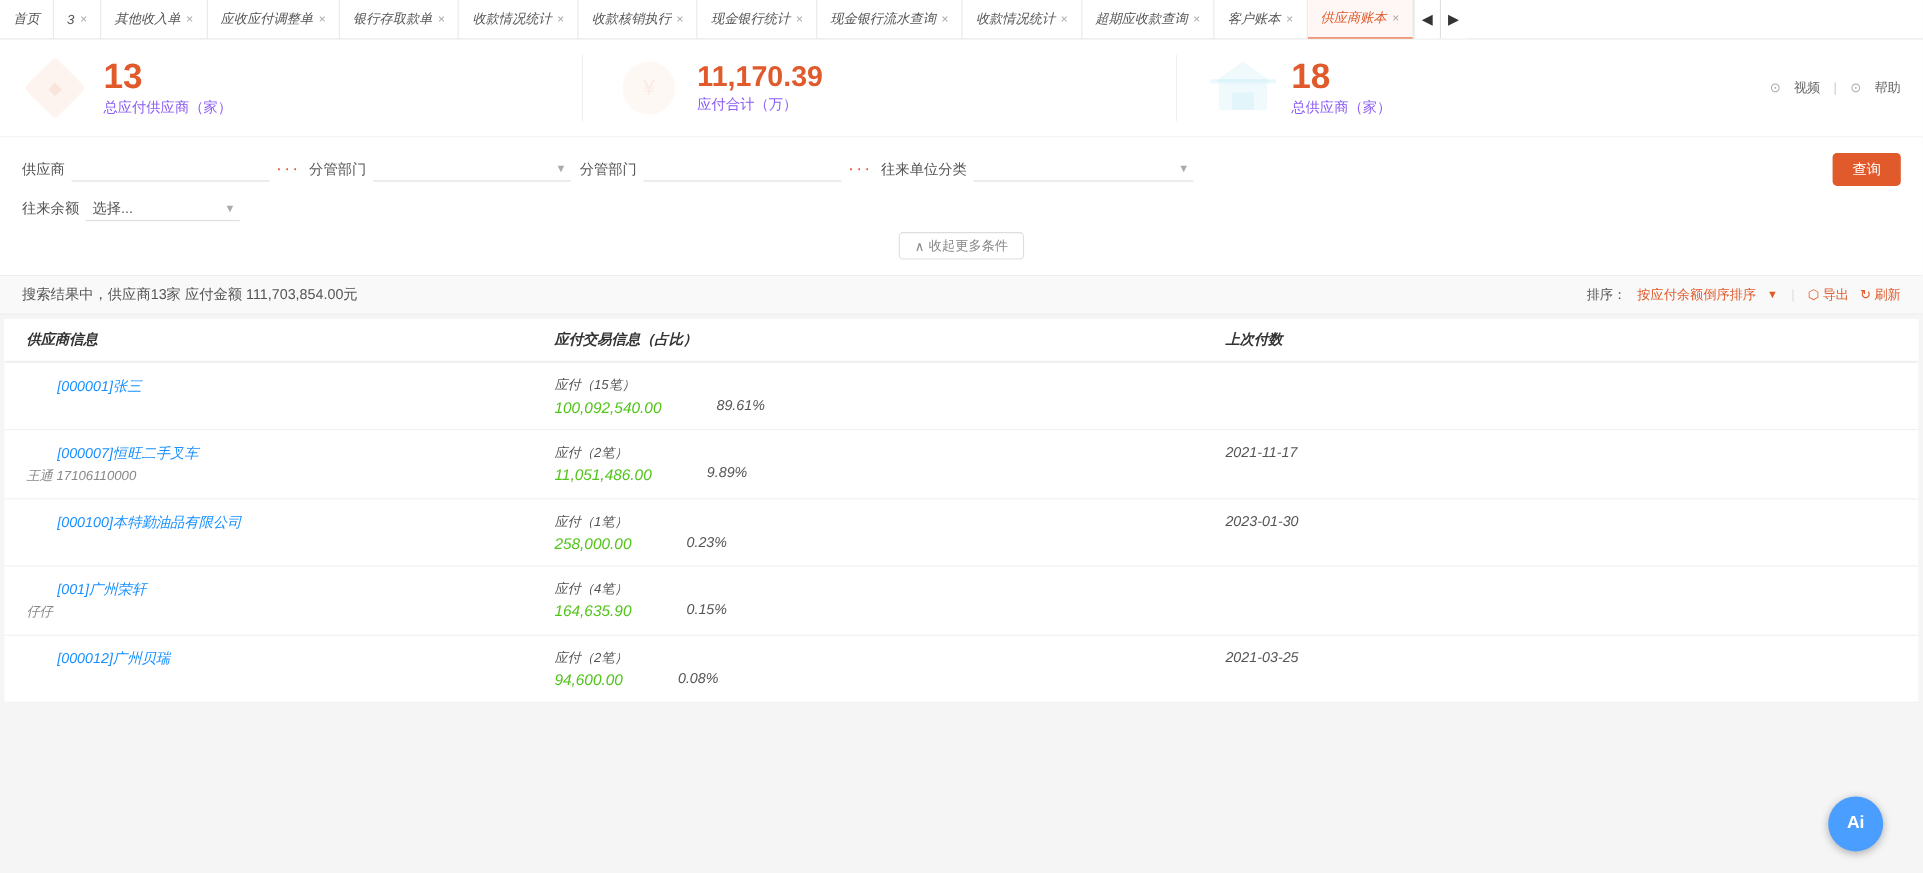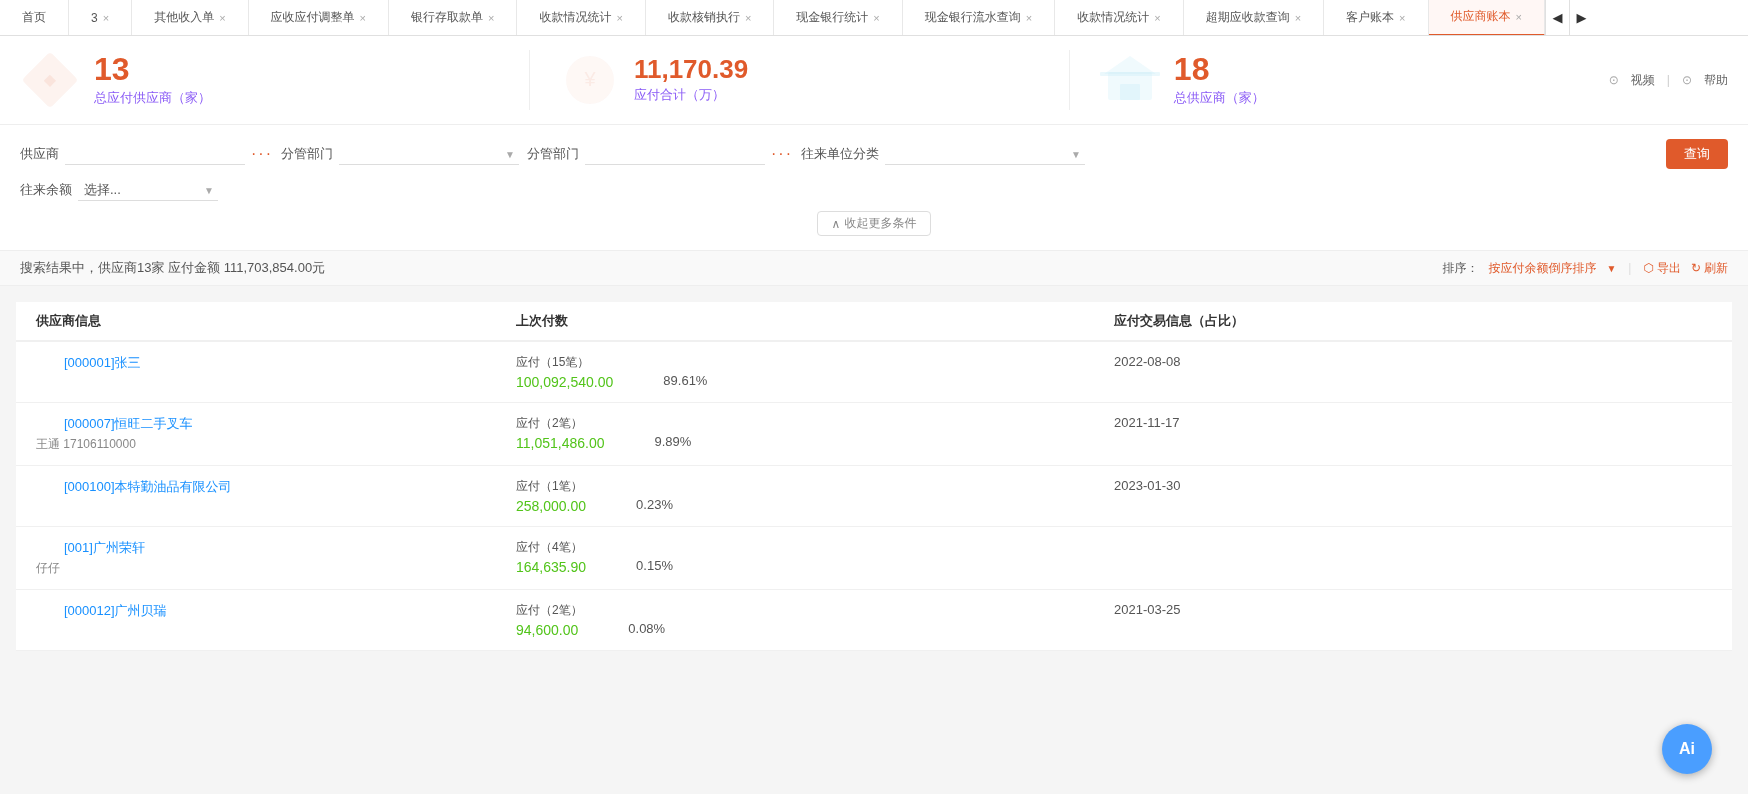--- a/index.html
+++ b/index.html
@@ -4,23 +4,24 @@
   <style>
     * { box-sizing: border-box; margin: 0; padding: 0; }
     body { font-family: 'Microsoft YaHei', Arial, sans-serif; font-size: 13px; background: #f5f5f5; color: #333; overflow-x: hidden; }
 
     
     .top-nav {
       display: flex; align-items: center; background: #fff; border-bottom: 1px solid #e0e0e0;
       height: 36px; overflow: hidden; white-space: nowrap;
     }
     .nav-tab {
-      display: inline-flex; align-items: center; padding: 0 22px; height: 36px;
+      display: inline-flex; align-items: center; padding: 0 12px; height: 36px;
       border-right: 1px solid #e8e8e8; cursor: pointer; font-size: 12px; color: #555;
       flex-shrink: 0;
+      font-style: italic;
     }
     .nav-tab.active { background: #fff7f5; color: #e05a2b; border-bottom: 2px solid #e05a2b; }
     .nav-tab .close-x { margin-left: 5px; color: #aaa; font-size: 11px; cursor: pointer; }
     .nav-arrow { width: 24px; height: 36px; display: flex; align-items: center; justify-content: center; cursor: pointer; background: #fff; border-left: 1px solid #e0e0e0; flex-shrink: 0; }
 
     
     .stats-bar {
       display: flex; background: #fff; padding: 14px 20px; border-bottom: 1px solid #eee; align-items: center;
     }
     .stat-card {
@@ -67,21 +68,21 @@
     .result-bar {
       background: #f9f9f9; border-bottom: 1px solid #eee; padding: 8px 20px;
       display: flex; align-items: center; font-size: 13px; color: #555;
     }
     .result-bar .right { margin-left: auto; display: flex; align-items: center; gap: 10px; font-size: 12px; color: #555; }
     .sort-label { color: #555; }
     .sort-value { color: #e05a2b; cursor: pointer; }
     .action-btn { color: #e05a2b; cursor: pointer; display: flex; align-items: center; gap: 3px; }
 
     
-    .table-container { background: #fff; margin: 16px; }
+    .table-container { background: #fff; margin: 4px; font-style: italic; }
     .table-header {
       display: grid; grid-template-columns: 480px 1fr 1fr;
       border-bottom: 2px solid #f0f0f0; padding: 10px 20px;
       background: #fff;
     }
     .th { font-size: 13px; color: #333; font-weight: 600; }
     .table-row {
       display: grid; grid-template-columns: 480px 1fr 1fr;
       border-bottom: 1px solid #f0f0f0; padding: 12px 20px; align-items: start;
     }
@@ -271,38 +272,35 @@
     <span class="action-btn">
       <span>↻</span>
       <span>刷新</span>
     </span>
   </div>
 </div>
 
 <div class="table-container">
   <div class="table-header">
     <div class="th">供应商信息</div>
+    <div class="th">应付交易信息（占比）</div>
     <div class="th">上次付数</div>
-    <div class="th">应付交易信息（占比）</div>
   </div>
 
   <div class="table-row">
     <div>
       <a class="supplier-link">[000001]张三</a>
     </div>
     <div>
       <div class="payable-label">应付（15笔）</div>
       <div style="display:flex; align-items:center; gap:20px;">
         <span class="payable-amount">100,092,540.00</span>
         <span class="payable-pct">89.61%</span>
       </div>
     </div>
-    <div>
-      <span class="last-pay">2022-08-08</span>
-    </div>
   </div>
 
   <div class="table-row">
     <div>
       <a class="supplier-link">[000007]恒旺二手叉车</a>
       <div class="supplier-sub">王通  17106110000</div>
     </div>
     <div>
       <div class="payable-label">应付（2笔）</div>
       <div style="display:flex; align-items:center; gap:20px;">

